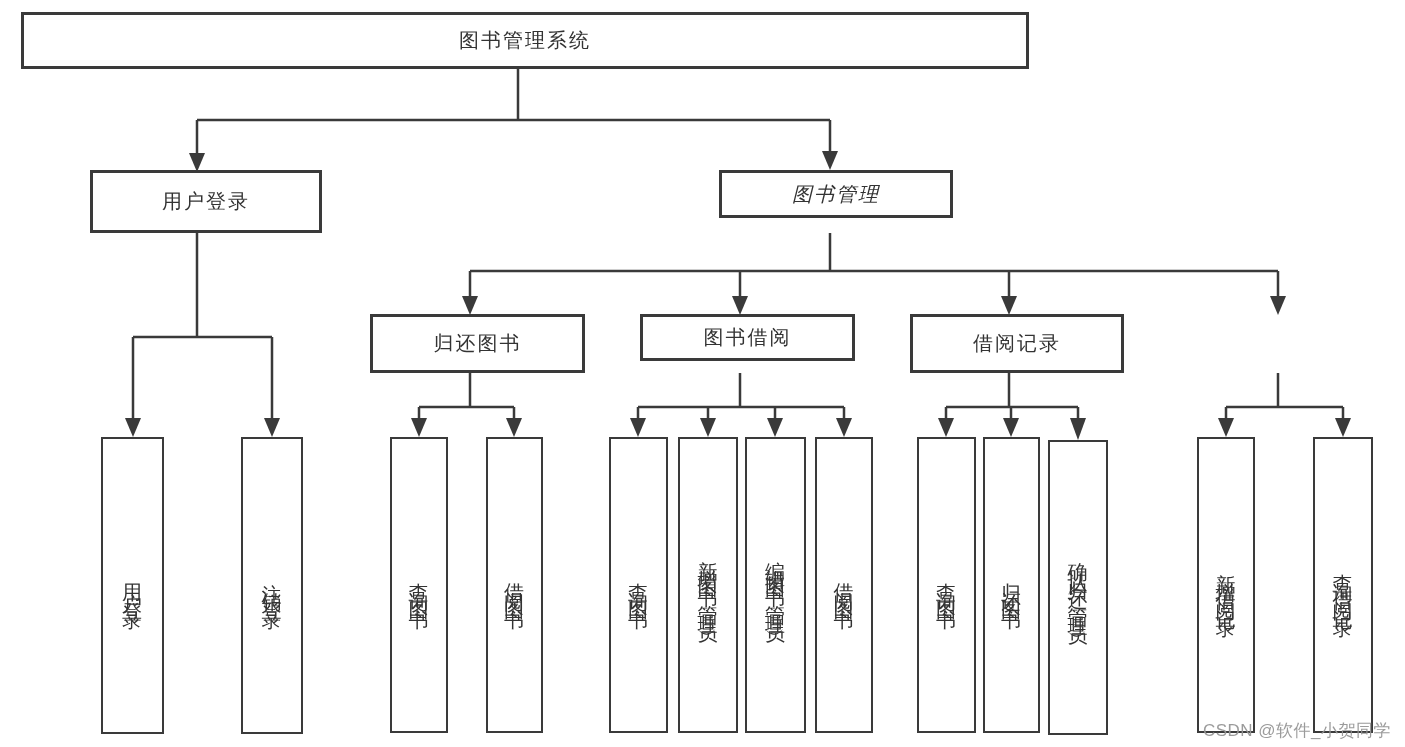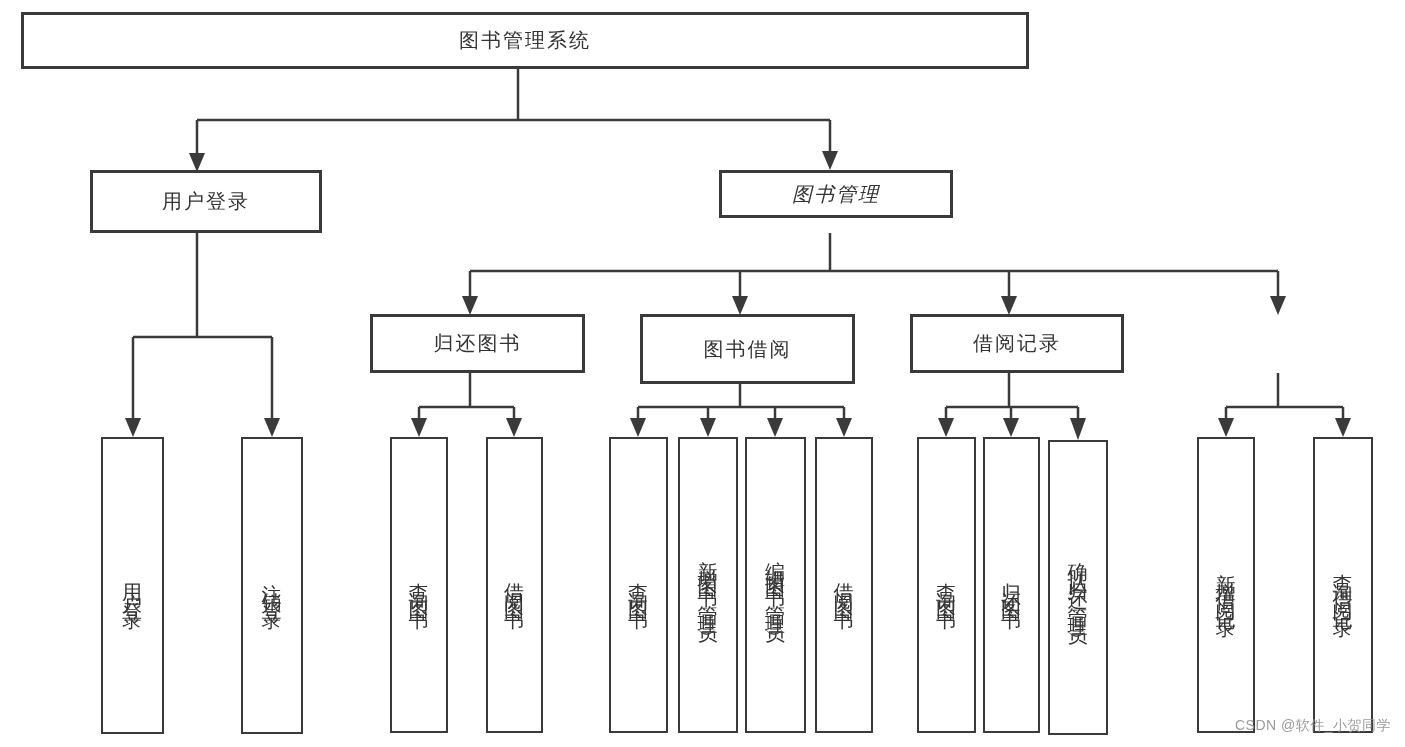--- a/index.html
+++ b/index.html
@@ -46,23 +46,23 @@
   }
   .node.v .vtext {
     writing-mode: vertical-rl;
     text-orientation: mixed;
     letter-spacing: 9px;
     line-height: 1;
   }
   .watermark {
     position: absolute;
     right: 14px;
-    bottom: 12px;
+    bottom: 5px;
     z-index: 3;
-    font-size: 14px;
+    font-size: 17px;
     color: rgba(150, 150, 150, 0.95);
     letter-spacing: 0.5px;
     white-space: nowrap;
     text-align: center;
   }
 </style>
 </head>
 <body>
 
 <div class="canvas">
@@ -106,21 +106,21 @@
       <polygon points="1335,418 1351,418 1343,437"></polygon>
     </g>
   </svg>
 
   <div class="node h" style="left:14px; top:12px; width:1008px; height:57px;">图书管理系统</div>
 
   <div class="node h" style="left:83px; top:170px; width:232px; height:63px;">用户登录</div>
   <div class="node h" style="left:712px; top:170px; width:234px; height:48px;font-style:italic;">图书管理</div>
 
   <div class="node h" style="left:363px; top:314px; width:215px; height:59px;">归还图书</div>
-  <div class="node h" style="left:633px; top:314px; width:215px; height:70px;">图书借阅</div>
+  <div class="node h" style="left:633px; top:314px; width:215px; height:47px;">图书借阅</div>
   <div class="node h" style="left:903px; top:314px; width:214px; height:59px;">借阅记录</div>
 
   <div class="node v" style="left:101px; top:437px; width:63px; height:297px;">
     <span class="vtext">用户登录</span>
   </div>
   <div class="node v" style="left:241px; top:437px; width:62px; height:297px;">
     <span class="vtext">注销登录</span>
   </div>
 
   <div class="node v" style="left:390px; top:437px; width:58px; height:296px;">

